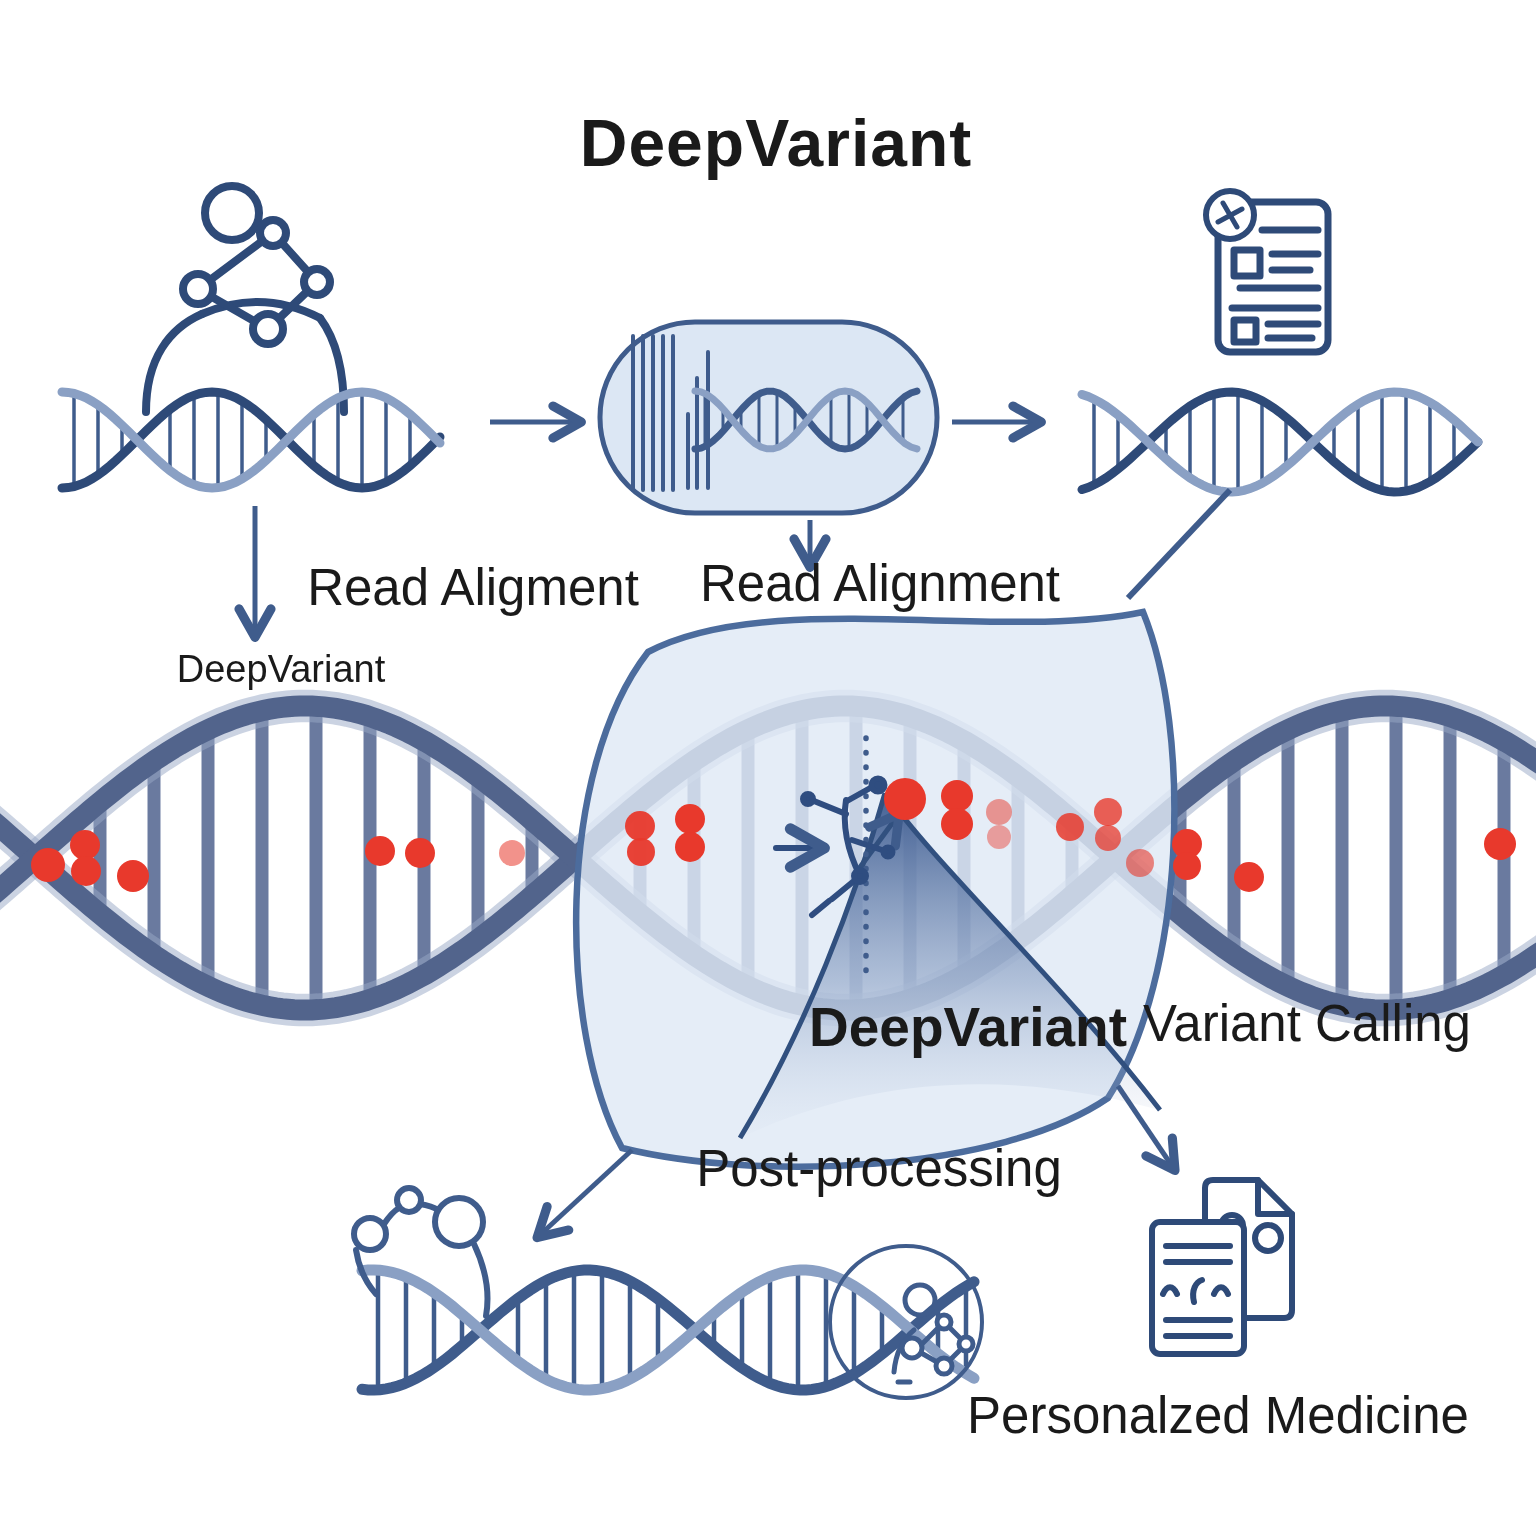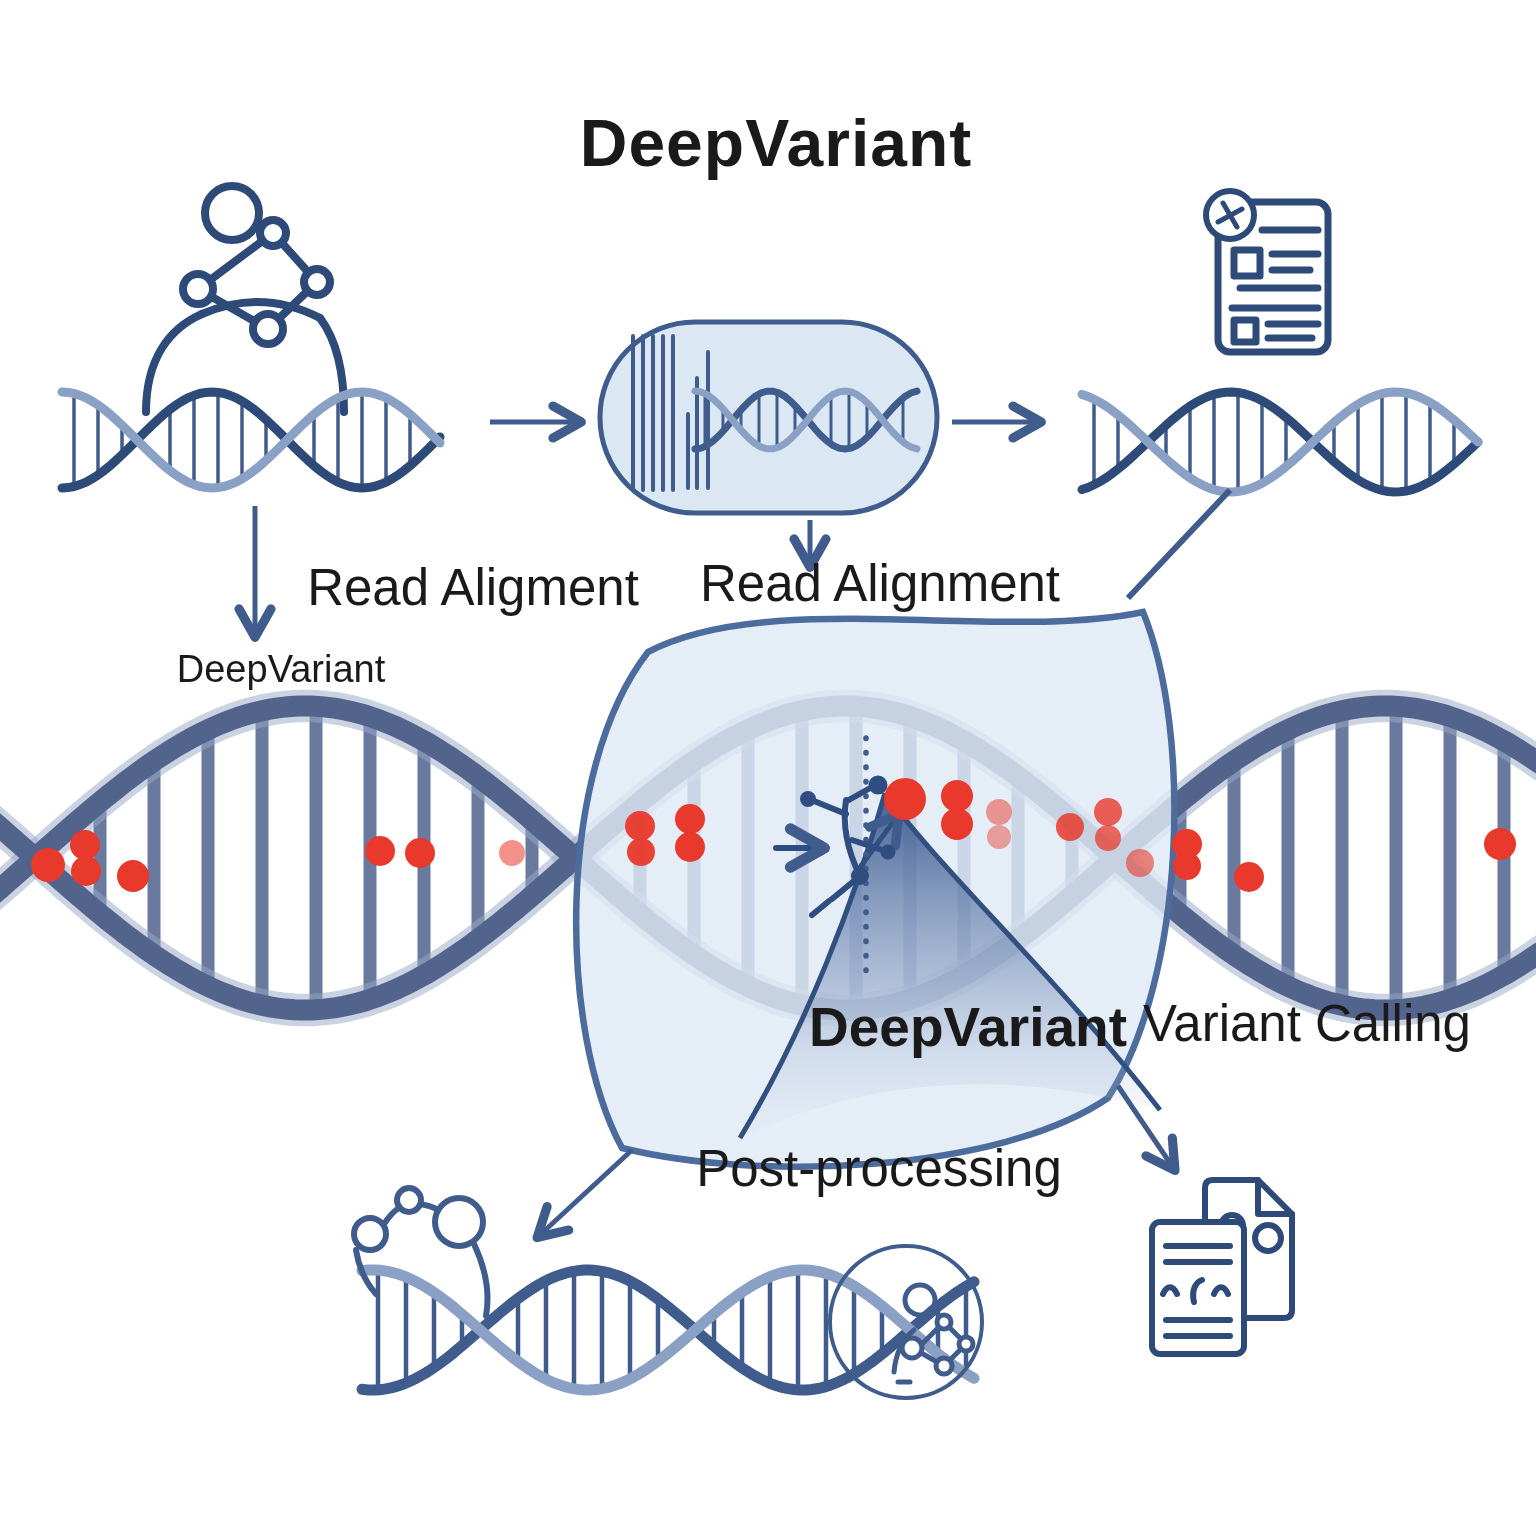--- a/index.html
+++ b/index.html
@@ -297,14 +297,15 @@
   </g>
 </svg>
 
 <div class="lbl title" style="left:776px;top:110px;">DeepVariant</div>
 <div class="lbl step" style="left:473px;top:562px;">Read Aligment</div>
 <div class="lbl step" style="left:880px;top:558px;">Read Alignment</div>
 <div class="lbl step-sm" style="left:281px;top:650px;">DeepVariant</div>
 <div class="lbl dv-center" style="left:968px;top:1000px;">DeepVariant</div>
 <div class="lbl step" style="left:1307px;top:998px;">Variant Calling</div>
 <div class="lbl step" style="left:879px;top:1143px;">Post-processing</div>
+<div class="lbl step" style="left:1218px;top:1390px;">Personalzed Medicine</div>
 
 </div>
 
 </body></html>

